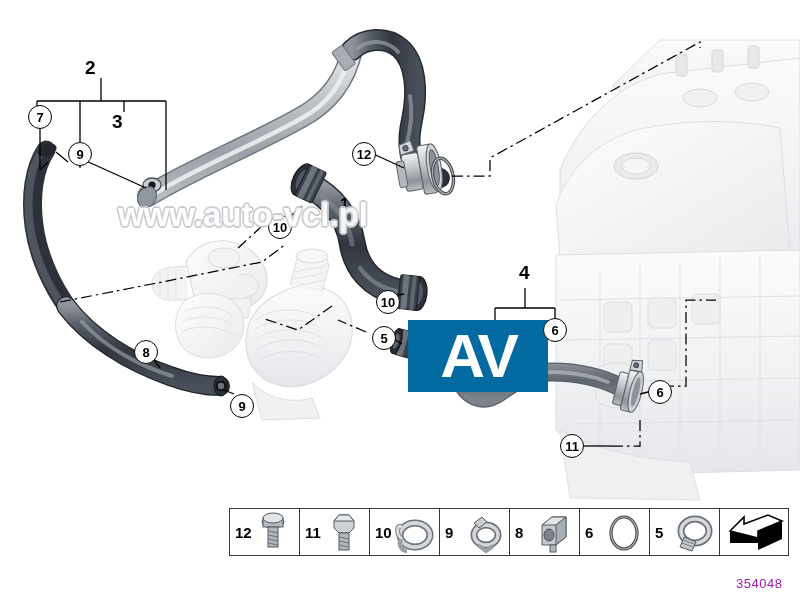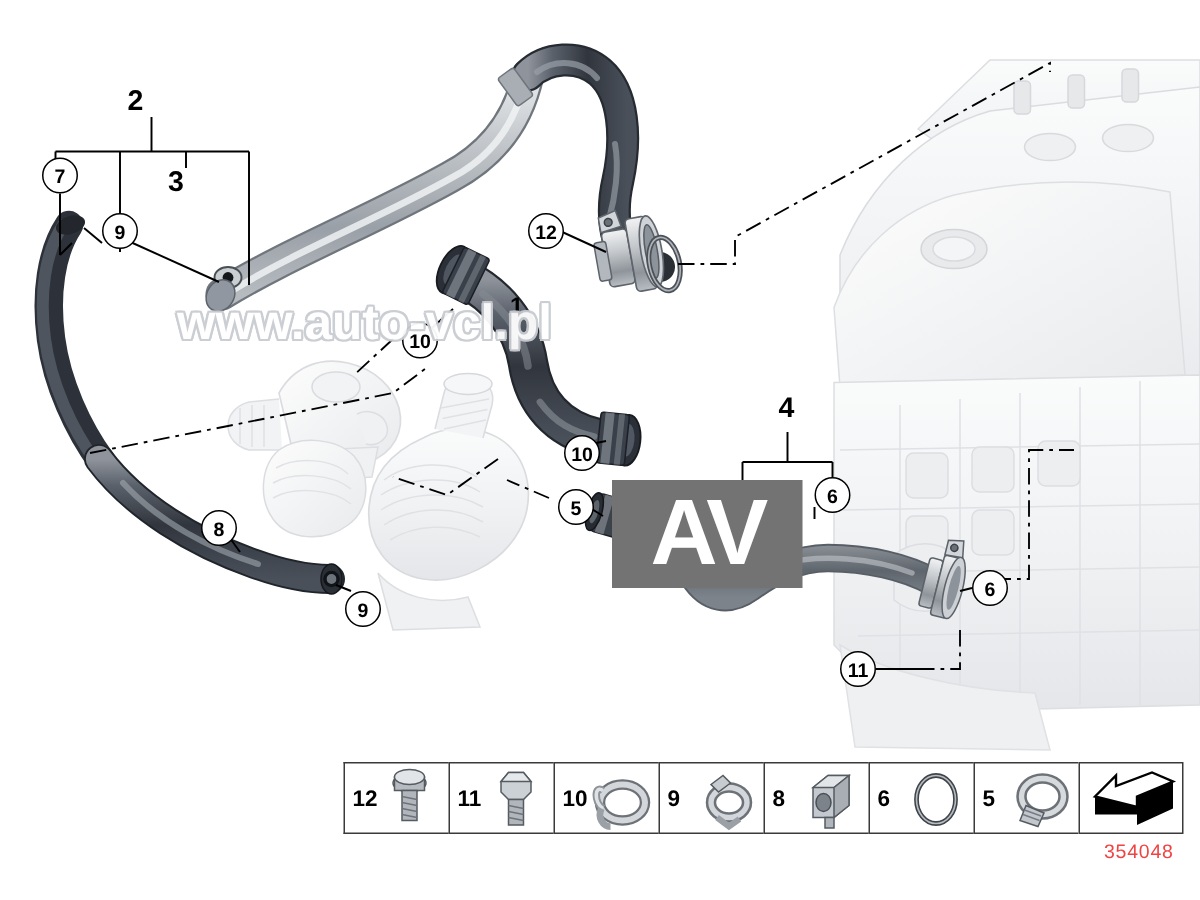--- a/index.html
+++ b/index.html
@@ -46,22 +46,22 @@
   .wm-bmw{
     position:absolute;left:272px;top:378px;z-index:60;
     font-size:21px;font-weight:bold;color:#ffffff;
     font-family:"Liberation Sans", sans-serif;
     text-shadow:
        1.3px 0 0 #b9bdc2, -1.3px 0 0 #b9bdc2, 0 1.3px 0 #b9bdc2, 0 -1.3px 0 #b9bdc2,
        1px 1px 0 #b9bdc2, -1px 1px 0 #b9bdc2, 1px -1px 0 #b9bdc2, -1px -1px 0 #b9bdc2;
     pointer-events:none;
   }
   .wm-av{
-    position:absolute;left:408px;top:320px;width:127px;height:72px;
-    background:#737373;z-index:20;pointer-events:none;
+    position:absolute;left:408px;top:320px;width:140px;height:72px;
+    background:#0369a1;z-index:20;pointer-events:none;
     display:flex;align-items:center;justify-content:center;
   }
   .wm-av span{
     font-size:62px;font-weight:bold;color:#ffffff;line-height:1;
     font-family:"Liberation Sans", sans-serif;letter-spacing:-3px;
   }
 
   
   #legend{position:absolute;left:229px;top:508px;height:48px;display:flex;z-index:50;}
   .lg-cell{
@@ -69,21 +69,21 @@
     box-sizing:border-box;background:#fff;position:relative;
     display:flex;align-items:center;
   }
   .lg-cell:last-child{border-right:1px solid #3a3a3a;}
   .lg-num{
     font-size:15px;font-weight:bold;color:#000;margin-left:5px;
     font-family:"Liberation Sans", sans-serif;z-index:3;
   }
   .lg-art{position:absolute;right:3px;top:0;bottom:0;width:46px;}
   #diagnum{
-    position:absolute;left:736px;top:560px;font-size:13px;color:#ef4444;
+    position:absolute;left:736px;top:576px;font-size:13px;color:#a21caf;
     font-family:"Liberation Sans", sans-serif;letter-spacing:.5px;
   }
 </style>
 </head>
 <body>
 
 <div id="canvas">
 
   <svg class="layer" viewBox="0 0 800 600">
     <defs>

